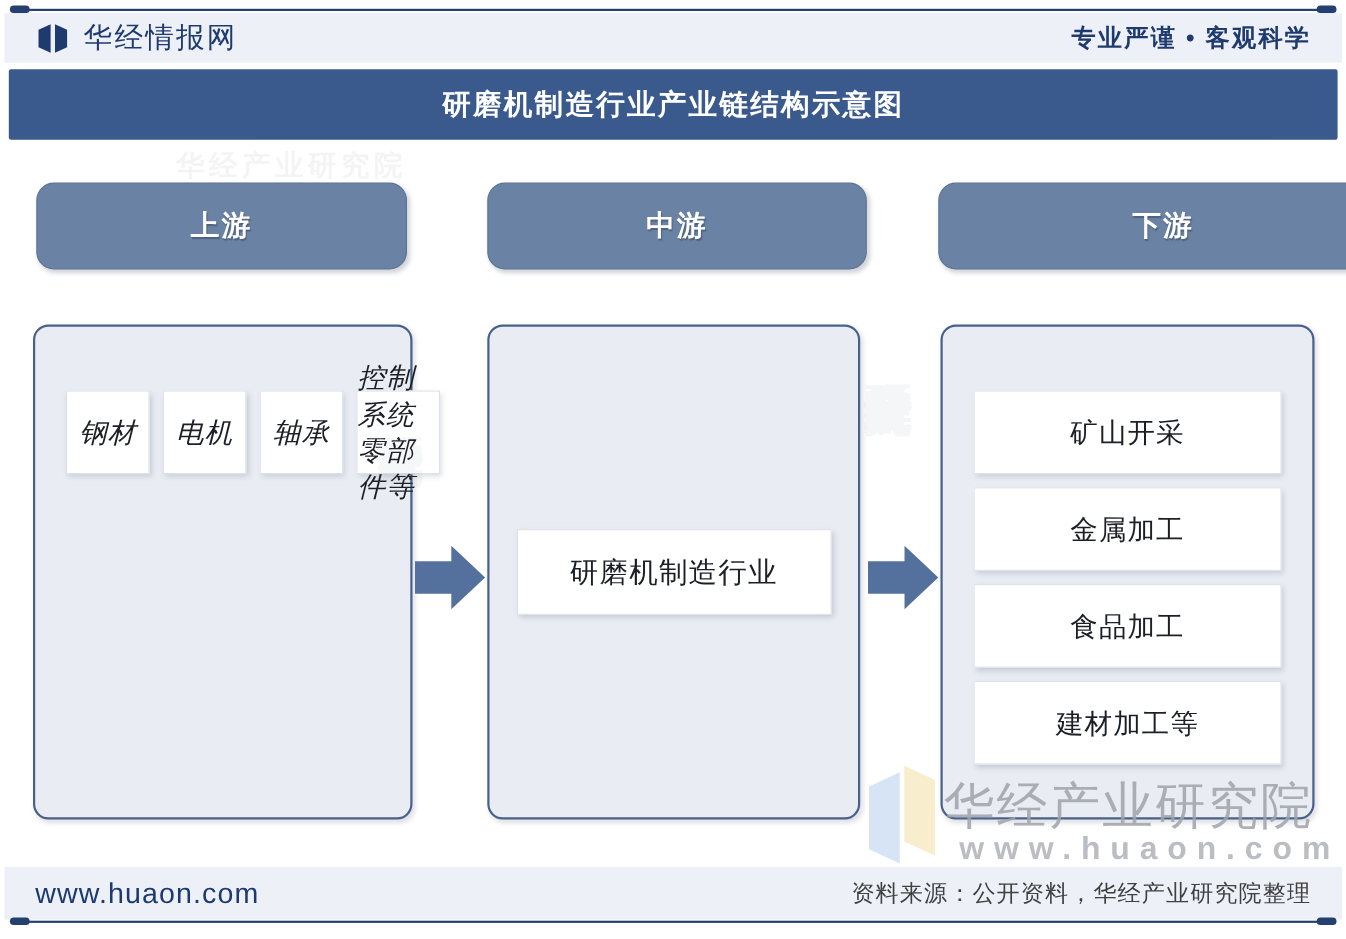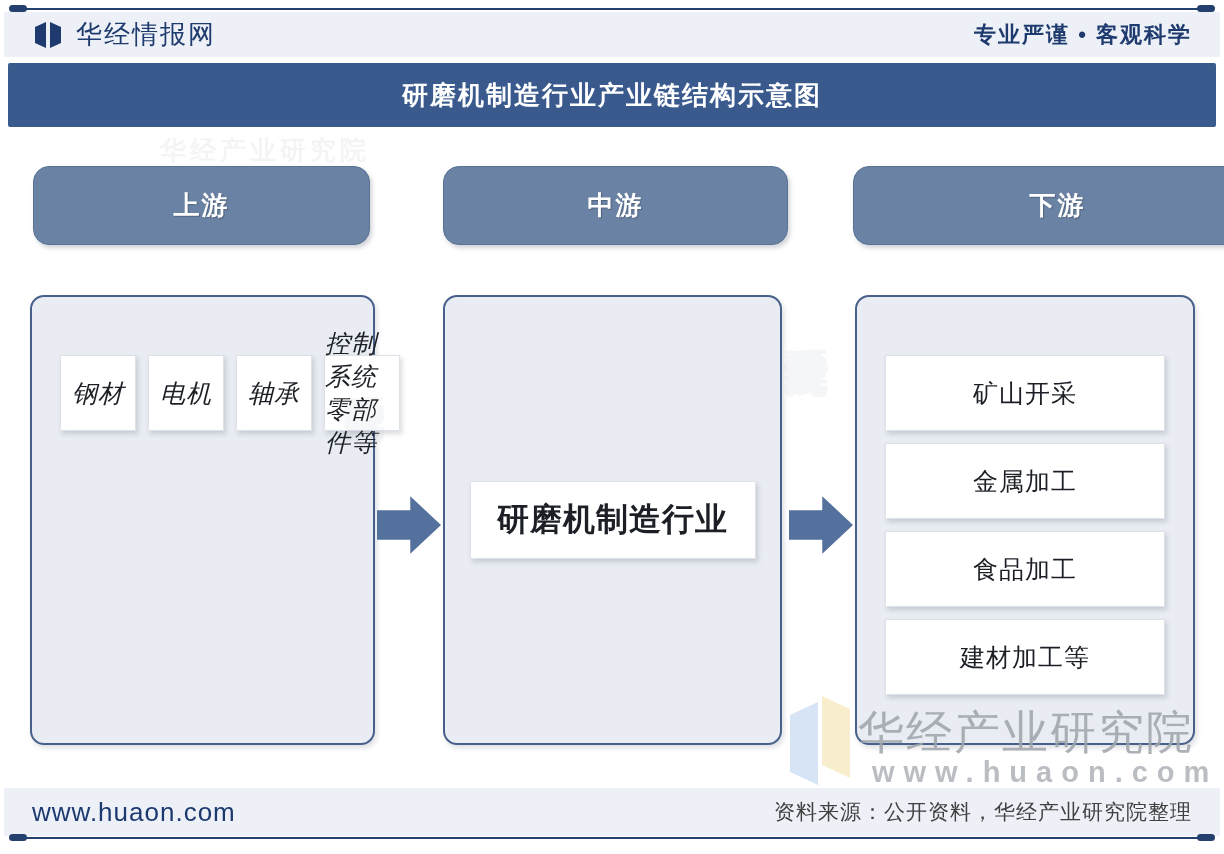--- a/index.html
+++ b/index.html
@@ -51,21 +51,21 @@
   .panel.left  { left:30px;  width:345px; padding:58px 28px 0; display:flex; flex-direction:row; gap:12px;font-style:italic; }
   .panel.center{ left:443px; width:339px; display:flex; align-items:center; justify-content:center; }
   .panel.right { left:855px; width:340px; padding:58px 28px 0; display:flex; flex-direction:column; gap:12px; }
   .item {
     height:76px; flex:0 0 76px; background:#ffffff; border:1px solid #dde1e8;
     box-shadow:2px 3px 5px rgba(60,70,90,.20);
     display:flex; align-items:center; justify-content:center;
   }
   .item span { font-size:25px; color:#1c2026; letter-spacing:1px; }
   .item.big { width:286px; height:78px; flex:none; }
-  .item.big span { font-size:32px;font-weight:bold; }
+  .item.big span { font-size:26px; }
   
   .arrow {
     position:absolute; top:493px; width:64px; height:64px; background:#54719e;
     clip-path:polygon(0 27%, 52% 27%, 52% 5%, 100% 50%, 52% 95%, 52% 73%, 0 73%);
   }
   .arrow.a1 { left:377px; } .arrow.a2 { left:789px; }
   
   .band-bottom {
     position:absolute; left:4px; right:4px; top:788px; height:48px;
     background:#edf1f7; display:flex; align-items:center; padding:0 28px;

